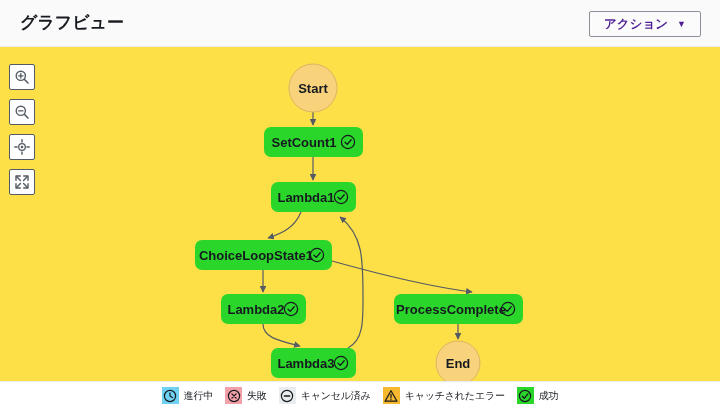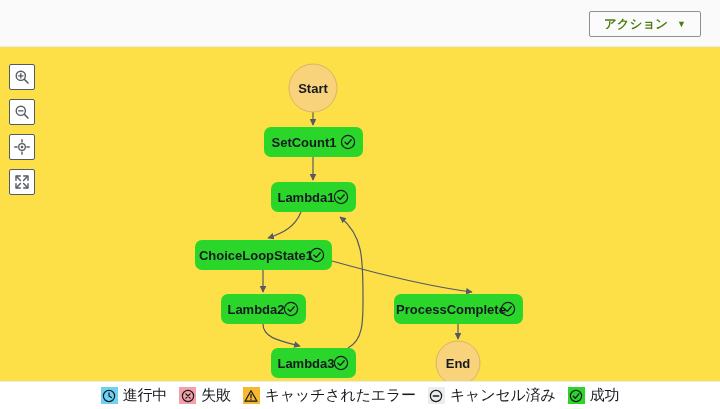--- a/index.html
+++ b/index.html
@@ -44,21 +44,21 @@
     position: absolute;
     right: 19px;
     top: 11px;
     height: 26px;
     min-width: 112px;
     padding: 0 12px;
     box-sizing: border-box;
     background: #fbfbfb;
     border: 1px solid #8c9199;
     border-radius: 2px;
-    color: #4d7c0f;
+    color: #4c1d95;
     font-size: 12.5px;
     font-weight: 700;
     display: flex;
     align-items: center;
     justify-content: center;
     gap: 9px;
     cursor: pointer;
     user-select: none;
   }
   .action-button .caret {
@@ -130,21 +130,21 @@
   }
   .legend-badge {
     width: 17px;
     height: 17px;
     display: flex;
     align-items: center;
     justify-content: center;
     flex: 0 0 auto;
   }
   .legend-label {
-    font-size: 15px;
+    font-size: 10px;
     color: #16191f;
     white-space: nowrap;
     letter-spacing: -0.2px;
   }
 
   
   .node-label {
     font-family: "Liberation Sans", "DejaVu Sans", sans-serif;
     font-size: 13px;
     font-weight: 700;
@@ -156,20 +156,21 @@
     font-weight: 700;
     fill: #16191f;
   }
 </style>
 </head>
 <body>
 
 <div id="app">
 
   <div class="header">
+    <div class="header-title">グラフビュー</div>
     <div class="action-button">
       <span>アクション</span>
       <span class="caret">▼</span>
     </div>
   </div>
 
   <div class="canvas">
 
     <svg id="graph-svg" viewBox="0 0 720 334">
       <defs>
@@ -322,41 +323,41 @@
       <span class="legend-badge" style="background:#f4a0a9;">
         <svg width="14" height="14" viewBox="0 0 14 14">
           <circle cx="7" cy="7" r="5.6" fill="none" stroke="#16191f" stroke-width="1.2"></circle>
           <path d="M 4.9 4.9 L 9.1 9.1 M 9.1 4.9 L 4.9 9.1" fill="none" stroke="#16191f" stroke-width="1.3" stroke-linecap="round"></path>
         </svg>
       </span>
       <span class="legend-label">失敗</span>
     </div>
 
     <div class="legend-item">
+      <span class="legend-badge" style="background:#eaeded;">
+        <svg width="14" height="14" viewBox="0 0 14 14">
+          <circle cx="7" cy="7" r="5.6" fill="none" stroke="#16191f" stroke-width="1.2"></circle>
+          <line x1="4.3" y1="7" x2="9.7" y2="7" stroke="#16191f" stroke-width="1.3" stroke-linecap="round"></line>
+        </svg>
+      </span>
+      <span class="legend-label">キャンセル済み</span>
+    </div>
+
+    <div class="legend-item">
       <span class="legend-badge" style="background:#f5b82e;">
         <svg width="14" height="14" viewBox="0 0 14 14">
           <path d="M 7 1.7 L 13 12.2 L 1 12.2 Z" fill="none" stroke="#16191f" stroke-width="1.2" stroke-linejoin="round"></path>
           <line x1="7" y1="5.4" x2="7" y2="9" stroke="#16191f" stroke-width="1.2" stroke-linecap="round"></line>
           <circle cx="7" cy="10.6" r="0.65" fill="#16191f"></circle>
         </svg>
       </span>
       <span class="legend-label">キャッチされたエラー</span>
     </div>
 
     <div class="legend-item">
-      <span class="legend-badge" style="background:#eaeded;">
-        <svg width="14" height="14" viewBox="0 0 14 14">
-          <circle cx="7" cy="7" r="5.6" fill="none" stroke="#16191f" stroke-width="1.2"></circle>
-          <line x1="4.3" y1="7" x2="9.7" y2="7" stroke="#16191f" stroke-width="1.3" stroke-linecap="round"></line>
-        </svg>
-      </span>
-      <span class="legend-label">キャンセル済み</span>
-    </div>
-
-    <div class="legend-item">
       <span class="legend-badge" style="background:#2bd62b;">
         <svg width="14" height="14" viewBox="0 0 14 14">
           <circle cx="7" cy="7" r="5.6" fill="none" stroke="#16191f" stroke-width="1.2"></circle>
           <path d="M 4.3 7.2 L 6.3 9.3 L 9.9 4.9" fill="none" stroke="#16191f" stroke-width="1.3" stroke-linecap="round" stroke-linejoin="round"></path>
         </svg>
       </span>
       <span class="legend-label">成功</span>
     </div>
 
   </div>

